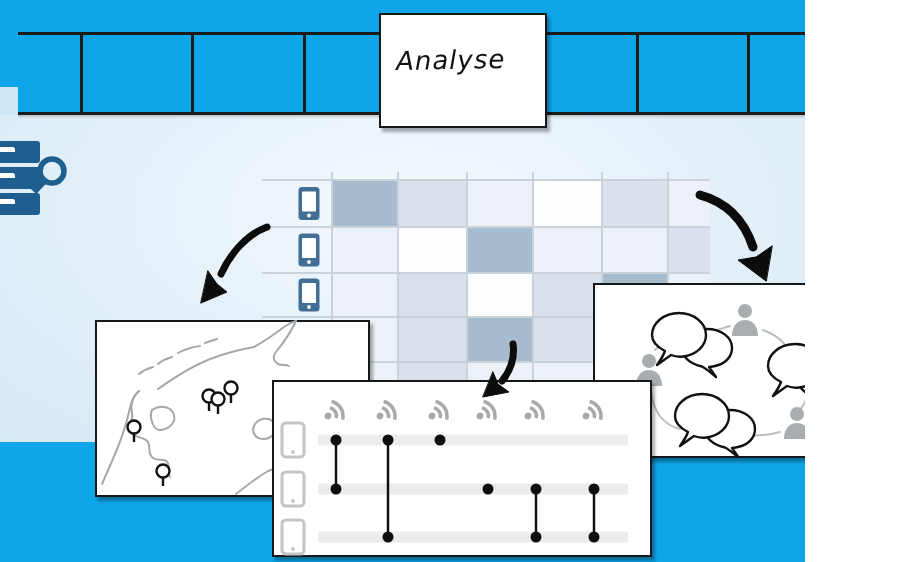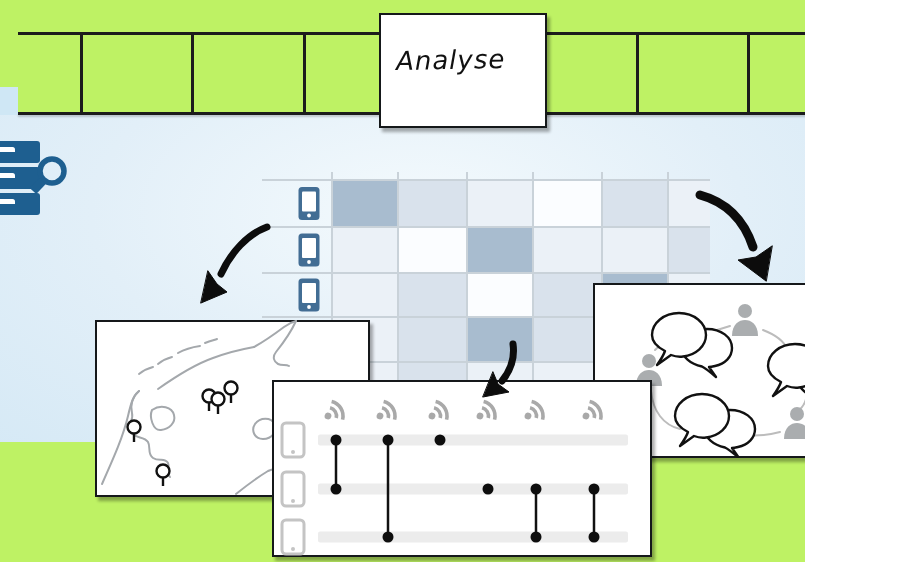--- a/index.html
+++ b/index.html
@@ -1,16 +1,16 @@
 <!DOCTYPE html>
 <html><head>
 <meta charset="utf-8">
 <style>
   html,body{margin:0;padding:0;background:#fff;}
-  #stage{position:relative;width:805px;height:562px;overflow:hidden;background:#bef264;
+  #stage{position:relative;width:805px;height:562px;overflow:hidden;background:#0ea5e9;
          font-family:"DejaVu Sans",sans-serif;}
   
   .bg-main{position:absolute;left:0;top:115px;width:906px;height:327px;z-index:1;
            background:radial-gradient(90% 130% at 46% 30%, #f4fafd 0%, #e2eff8 40%, #cde5f4 100%);}
   .bg-left-tab{position:absolute;left:0;top:87px;width:18px;height:28px;background:#cfe7f5;z-index:1;}
   .bg-right-strip{position:absolute;left:895px;top:440px;width:11px;height:122px;background:#cfe6f4;z-index:1;}
   
   .strip-line{position:absolute;background:#1c1c1c;z-index:3;}
   .strip-top{left:18px;top:32px;width:888px;height:3px;}
   .strip-bottom{left:18px;top:112px;width:888px;height:3px;box-shadow:0 2px 2px rgba(0,0,0,.18);}

